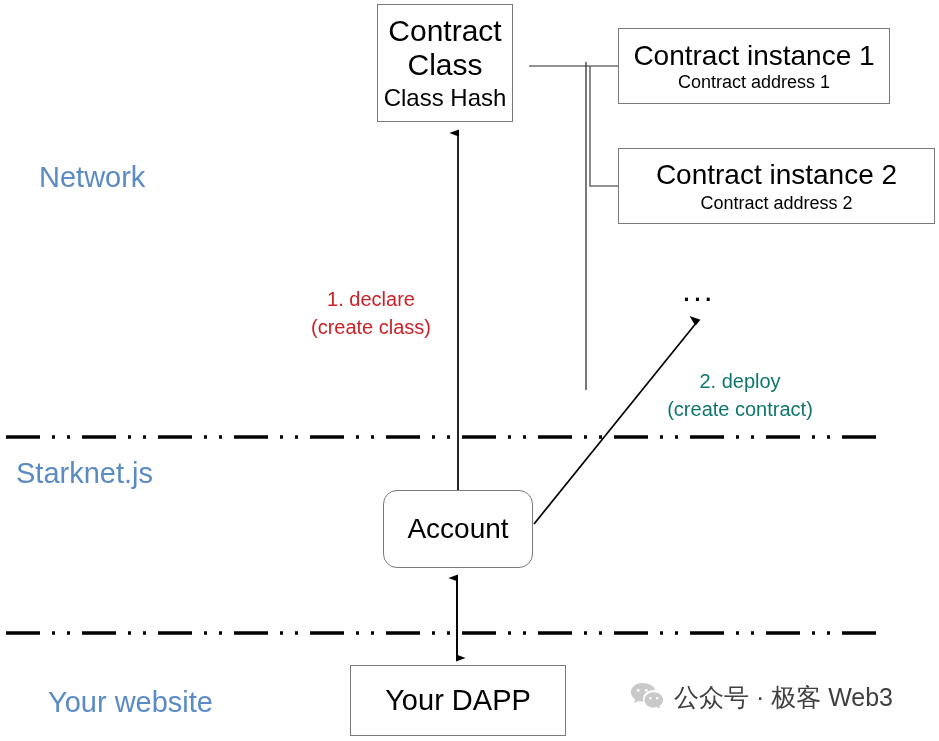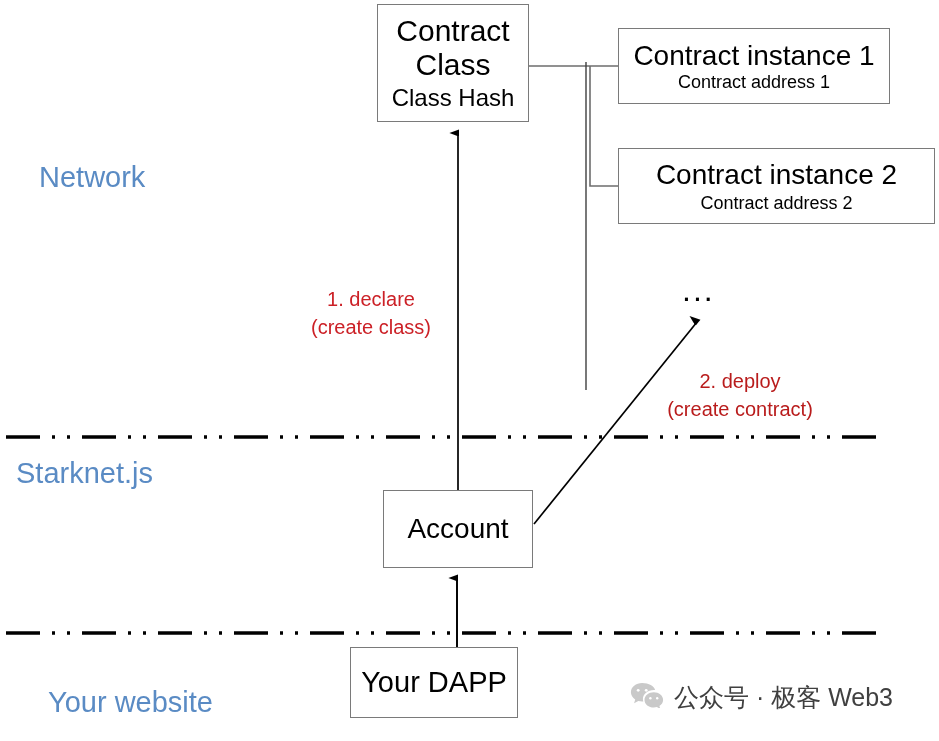--- a/index.html
+++ b/index.html
@@ -40,44 +40,44 @@
     line-height: 1.12;
   }
   .node-title {
     white-space: pre-line;
   }
   .node-sub {
     white-space: nowrap;
   }
 
   #box-contract-class {
-    left: 377px; top: 4px; width: 152px; height: 118px;
+    left: 377px; top: 4px; width: 136px; height: 118px;
   }
   #box-contract-class .node-title { font-size: 30px; }
   #box-contract-class .node-sub { font-size: 24px; margin-top: 3px; }
 
   #box-instance-1 {
     left: 618px; top: 28px; width: 272px; height: 76px;
   }
   #box-instance-1 .node-title { font-size: 28px; }
   #box-instance-1 .node-sub { font-size: 18px; margin-top: 0; }
 
   #box-instance-2 {
     left: 618px; top: 148px; width: 317px; height: 76px;
   }
   #box-instance-2 .node-title { font-size: 28px; }
   #box-instance-2 .node-sub { font-size: 18px; margin-top: 2px; }
 
   #box-account {
-    left: 383px; top: 490px; width: 150px; height: 78px;
+    left: 383px; top: 490px; width: 150px; height: 78px; border-radius: 14px;
   }
   #box-account .node-title { font-size: 28px; }
 
   #box-dapp {
-    left: 350px; top: 647px; width: 168px; height: 71px;
+    left: 350px; top: 665px; width: 216px; height: 71px;
   }
   #box-dapp .node-title { font-size: 29px; }
 
   
   .zone-label {
     position: absolute;
     color: #5a8bc4;
     font-size: 29px;
     white-space: nowrap;
   }
@@ -92,21 +92,21 @@
     font-size: 20px;
     line-height: 1.38;
     white-space: pre-line;
   }
   #step-declare {
     left: 282px; top: 286px; width: 178px;
     color: #cc2127;
   }
   #step-deploy {
     left: 640px; top: 368px; width: 200px;
-    color: #b91c1c;
+    color: #0f766e;
   }
 
   
   #ellipsis-more {
     position: absolute;
     left: 682px; top: 272px;
     font-size: 32px;
     letter-spacing: 2px;
     color: #000000;
   }

